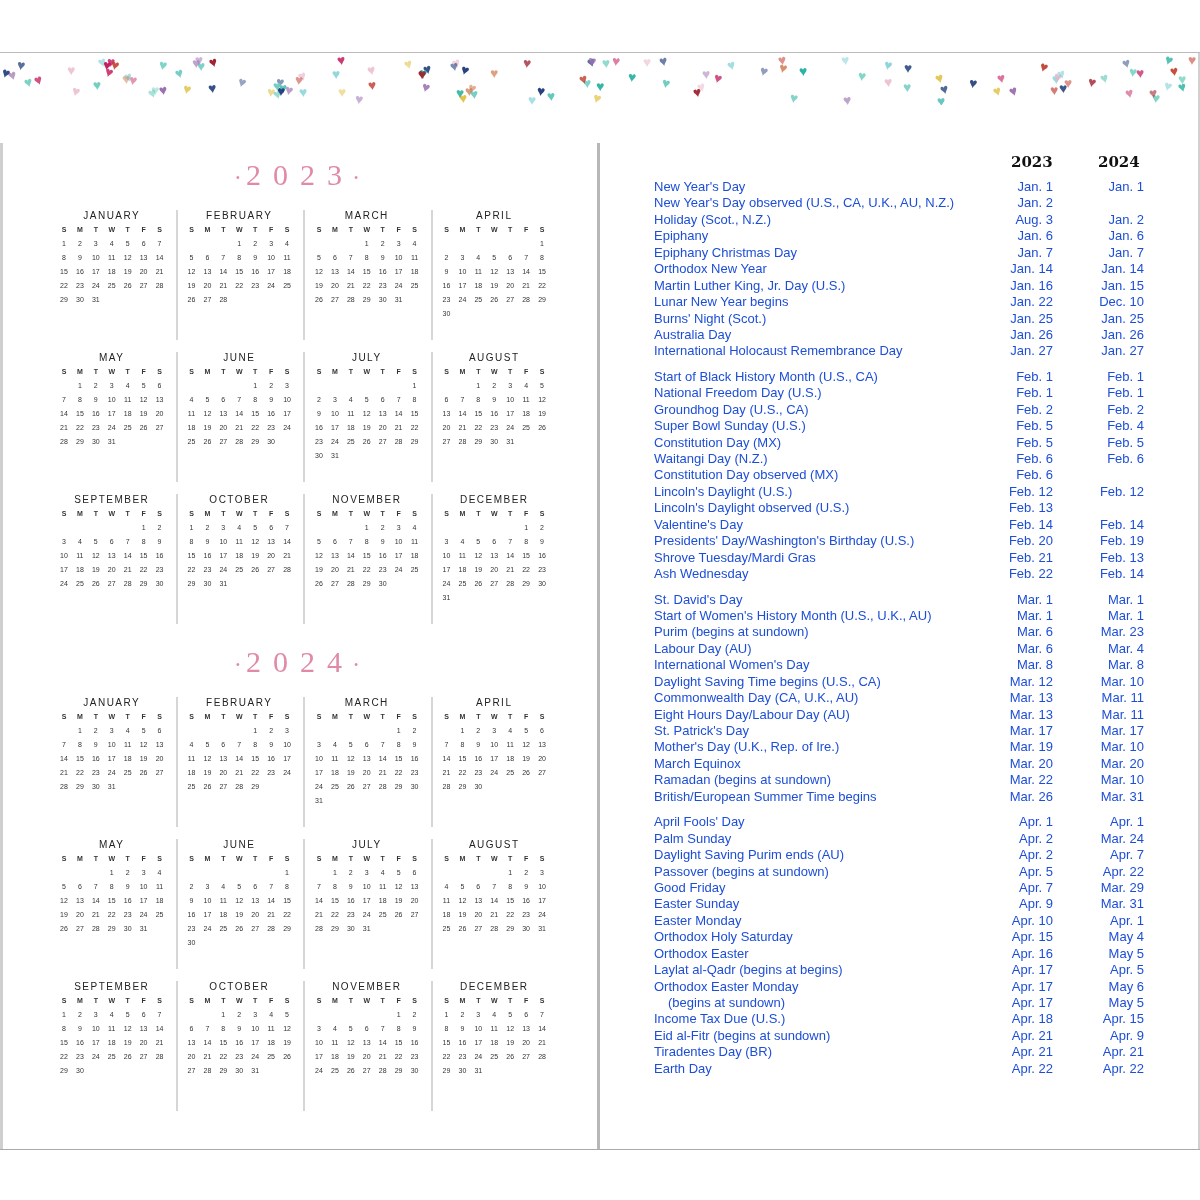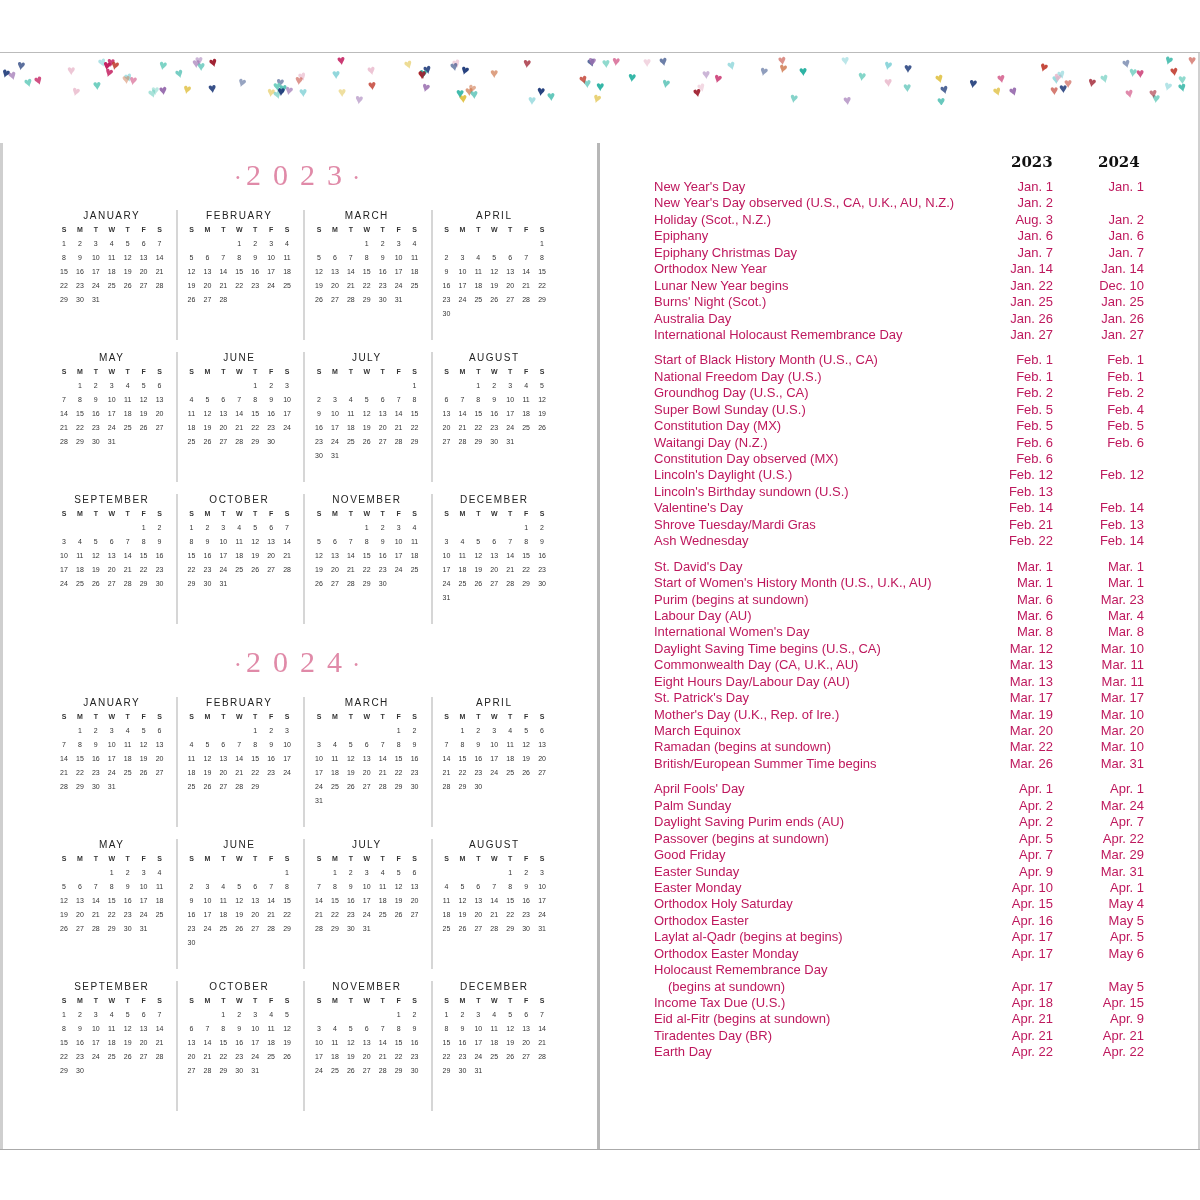--- a/index.html
+++ b/index.html
@@ -27,21 +27,21 @@
   .month-name { text-align: center; font-size: 10px; letter-spacing: 1.5px; margin: 0 0 3px 0; color: #222; }
   .days { display: grid; grid-template-columns: repeat(7, 1fr); row-gap: 3px; }
   .days span { font-size: 7px; text-align: center; color: #333; height: 11px; line-height: 11px; }
   .days span.hd { font-weight: bold; }
 
   
   .hol-head { position: absolute; top: 100px; font-size: 15px; font-weight: bold; color: #111;
               font-family: "DejaVu Serif", serif; }
   .hol-list { position: absolute; left: 654px; top: 126px; width: 490px; }
   .hol-group { margin-bottom: 9px; }
-  .hol-row { position: relative; height: 16.45px; font-size: 13px; line-height: 16px; color: #be185d; white-space: nowrap; }
+  .hol-row { position: relative; height: 16.45px; font-size: 13px; line-height: 16px; color: #1d4ed8; white-space: nowrap; }
   .hol-row .name { position: absolute; left: 0; }
   .hol-row .d23 { position: absolute; right: 91px; text-align: right; }
   .hol-row .d24 { position: absolute; right: 0; text-align: right; }
   .hol-row.indent .name { left: 14px; }
 </style>
 </head>
 <body>
 
 <div class="spread">
   <div class="hearts-band" id="hearts">
@@ -1297,20 +1297,25 @@
             <span class="name">Epiphany Christmas Day</span>
             <span class="d23">Jan. 7</span>
             <span class="d24">Jan. 7</span>
           </div>
           <div class="hol-row">
             <span class="name">Orthodox New Year</span>
             <span class="d23">Jan. 14</span>
             <span class="d24">Jan. 14</span>
           </div>
           <div class="hol-row">
+            <span class="name">Martin Luther King, Jr. Day (U.S.)</span>
+            <span class="d23">Jan. 16</span>
+            <span class="d24">Jan. 15</span>
+          </div>
+          <div class="hol-row">
             <span class="name">Lunar New Year begins</span>
             <span class="d23">Jan. 22</span>
             <span class="d24">Dec. 10</span>
           </div>
           <div class="hol-row">
             <span class="name">Burns' Night (Scot.)</span>
             <span class="d23">Jan. 25</span>
             <span class="d24">Jan. 25</span>
           </div>
           <div class="hol-row">
@@ -1359,30 +1364,35 @@
             <span class="name">Constitution Day observed (MX)</span>
             <span class="d23">Feb. 6</span>
             <span class="d24"></span>
           </div>
           <div class="hol-row">
             <span class="name">Lincoln's Daylight (U.S.)</span>
             <span class="d23">Feb. 12</span>
             <span class="d24">Feb. 12</span>
           </div>
           <div class="hol-row">
-            <span class="name">Lincoln's Birthday sundown (U.S.)</span>
+            <span class="name">Lincoln's Daylight observed (U.S.)</span>
             <span class="d23">Feb. 13</span>
             <span class="d24"></span>
           </div>
           <div class="hol-row">
             <span class="name">Valentine's Day</span>
             <span class="d23">Feb. 14</span>
             <span class="d24">Feb. 14</span>
           </div>
           <div class="hol-row">
+            <span class="name">Presidents' Day/Washington's Birthday (U.S.)</span>
+            <span class="d23">Feb. 20</span>
+            <span class="d24">Feb. 19</span>
+          </div>
+          <div class="hol-row">
             <span class="name">Shrove Tuesday/Mardi Gras</span>
             <span class="d23">Feb. 21</span>
             <span class="d24">Feb. 13</span>
           </div>
           <div class="hol-row">
             <span class="name">Ash Wednesday</span>
             <span class="d23">Feb. 22</span>
             <span class="d24">Feb. 14</span>
           </div>
         </div>
@@ -1501,25 +1511,20 @@
           </div>
           <div class="hol-row">
             <span class="name">Laylat al-Qadr (begins at begins)</span>
             <span class="d23">Apr. 17</span>
             <span class="d24">Apr. 5</span>
           </div>
           <div class="hol-row">
             <span class="name">Orthodox Easter Monday</span>
             <span class="d23">Apr. 17</span>
             <span class="d24">May 6</span>
-          </div>
-          <div class="hol-row">
-            <span class="name">Holocaust Remembrance Day</span>
-            <span class="d23"></span>
-            <span class="d24"></span>
           </div>
           <div class="hol-row indent">
             <span class="name">(begins at sundown)</span>
             <span class="d23">Apr. 17</span>
             <span class="d24">May 5</span>
           </div>
           <div class="hol-row">
             <span class="name">Income Tax Due (U.S.)</span>
             <span class="d23">Apr. 18</span>
             <span class="d24">Apr. 15</span>

